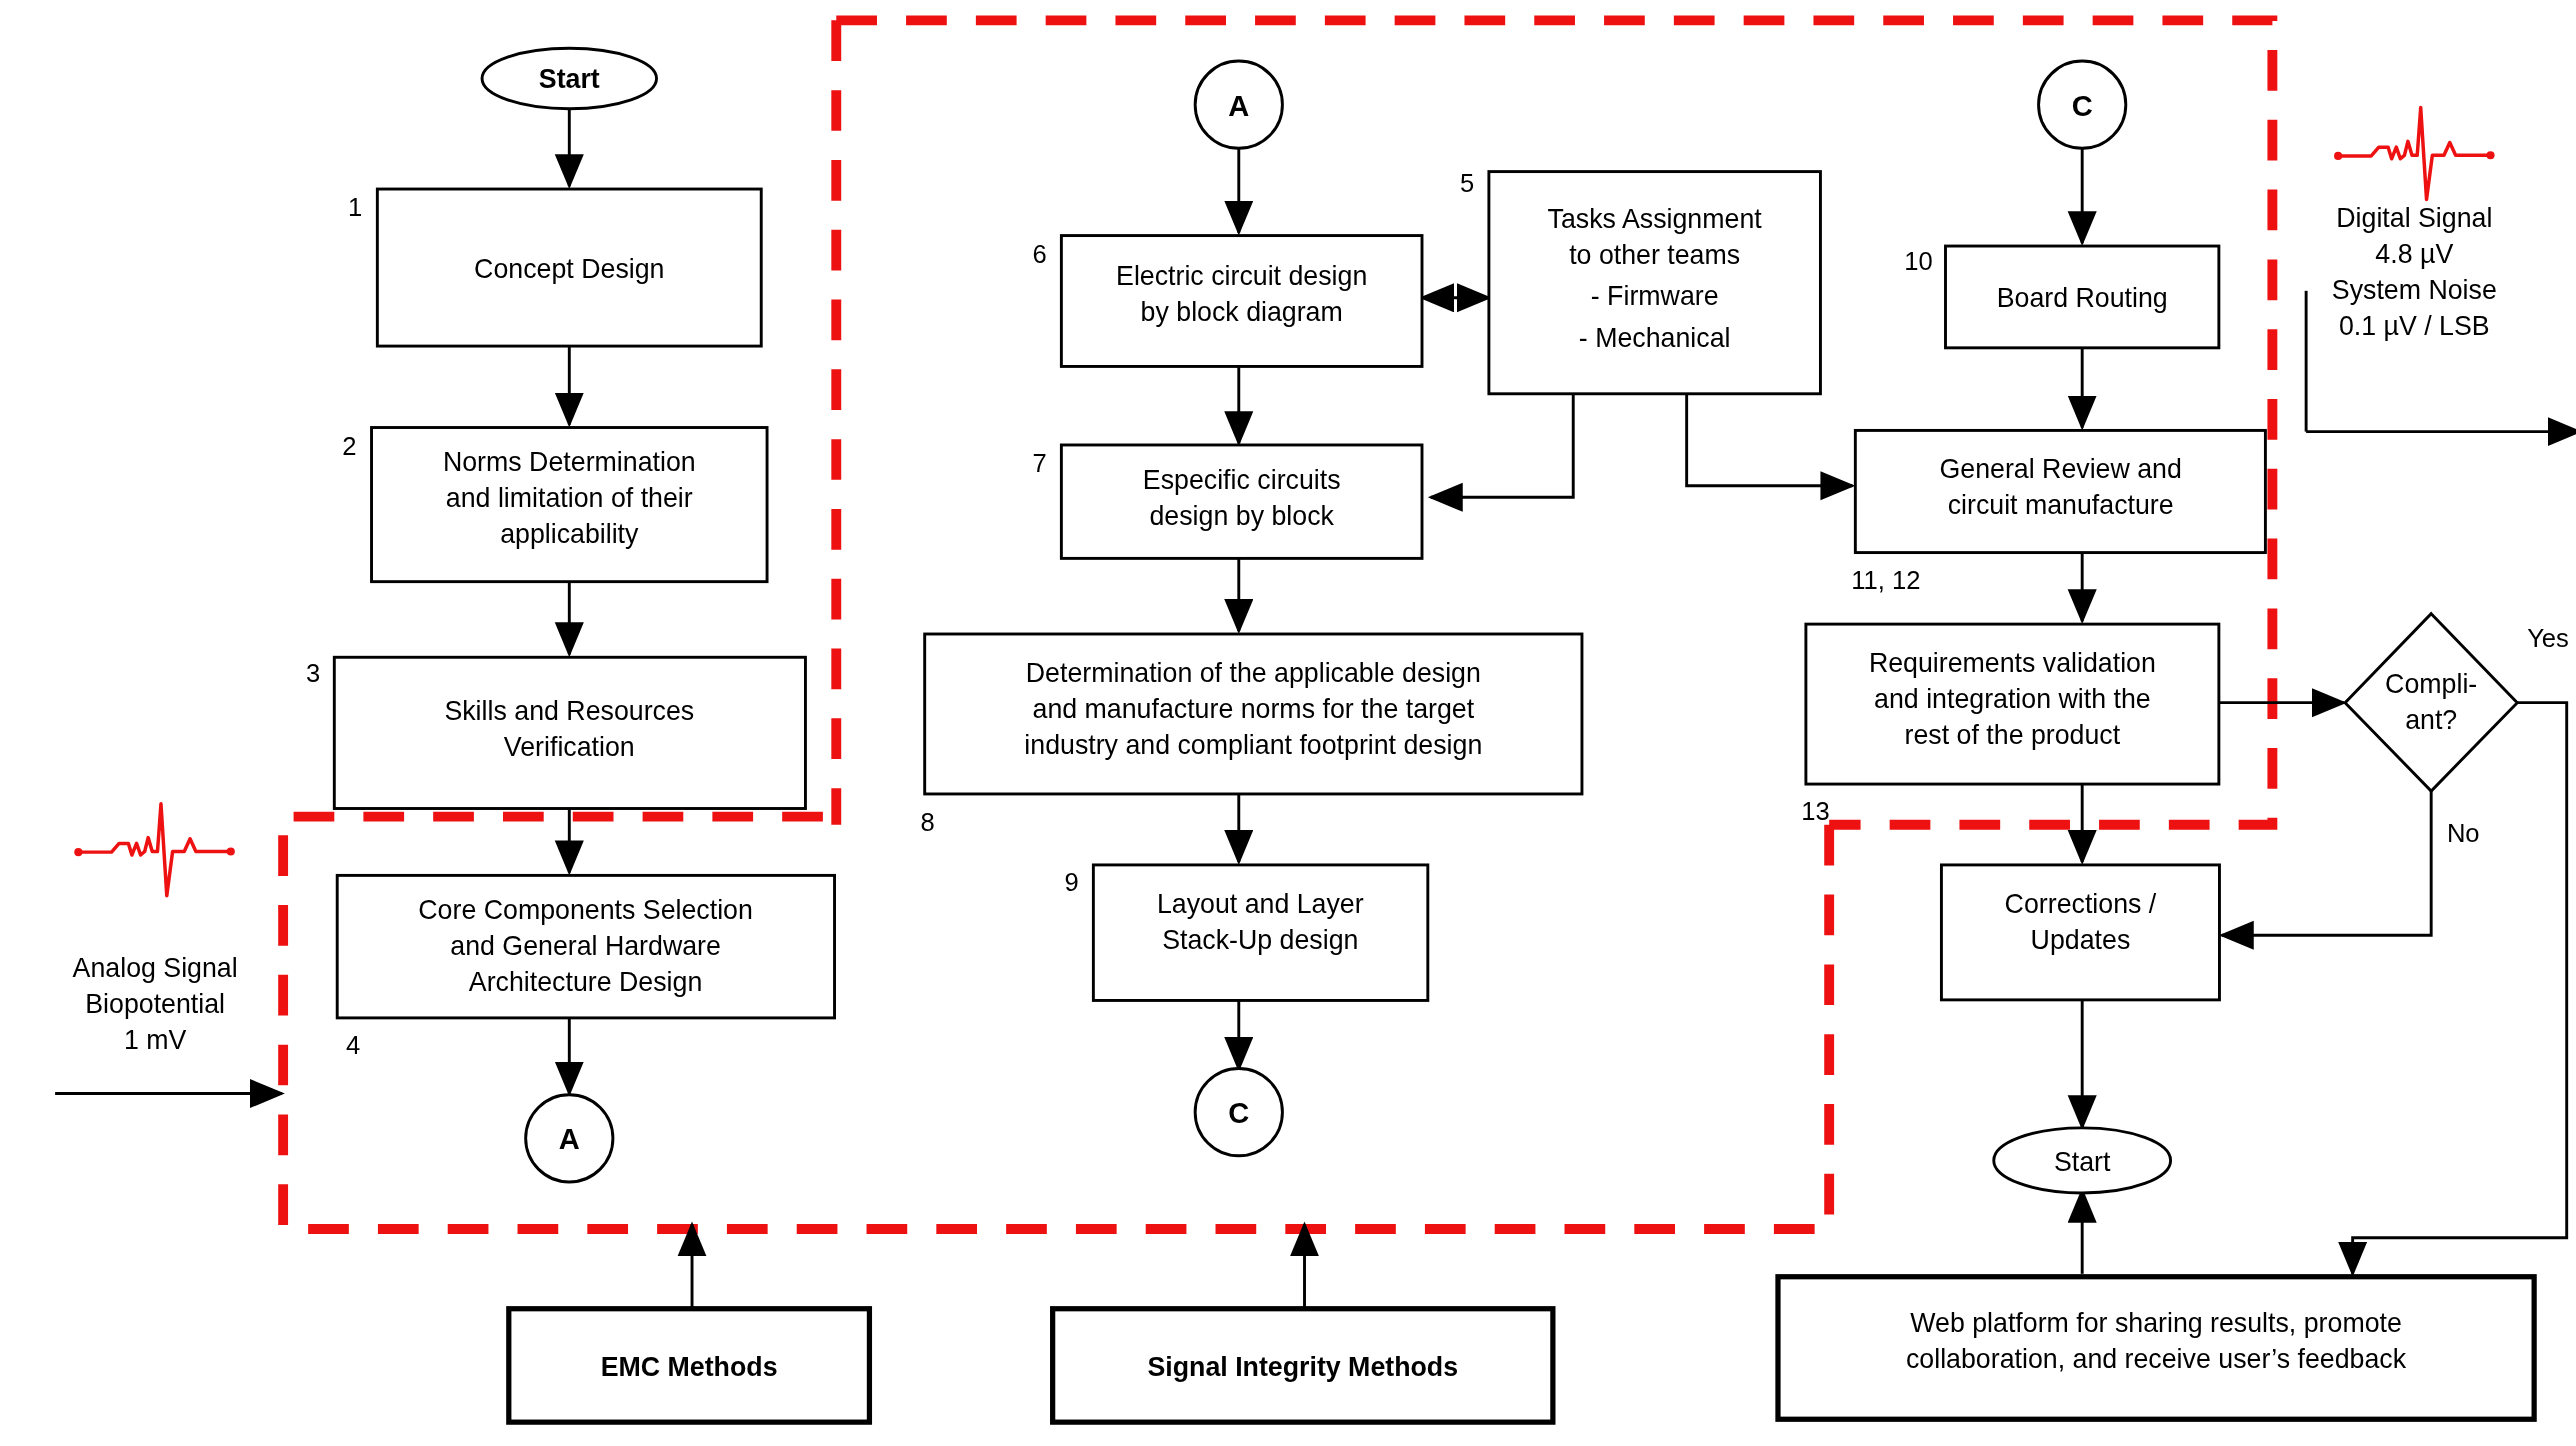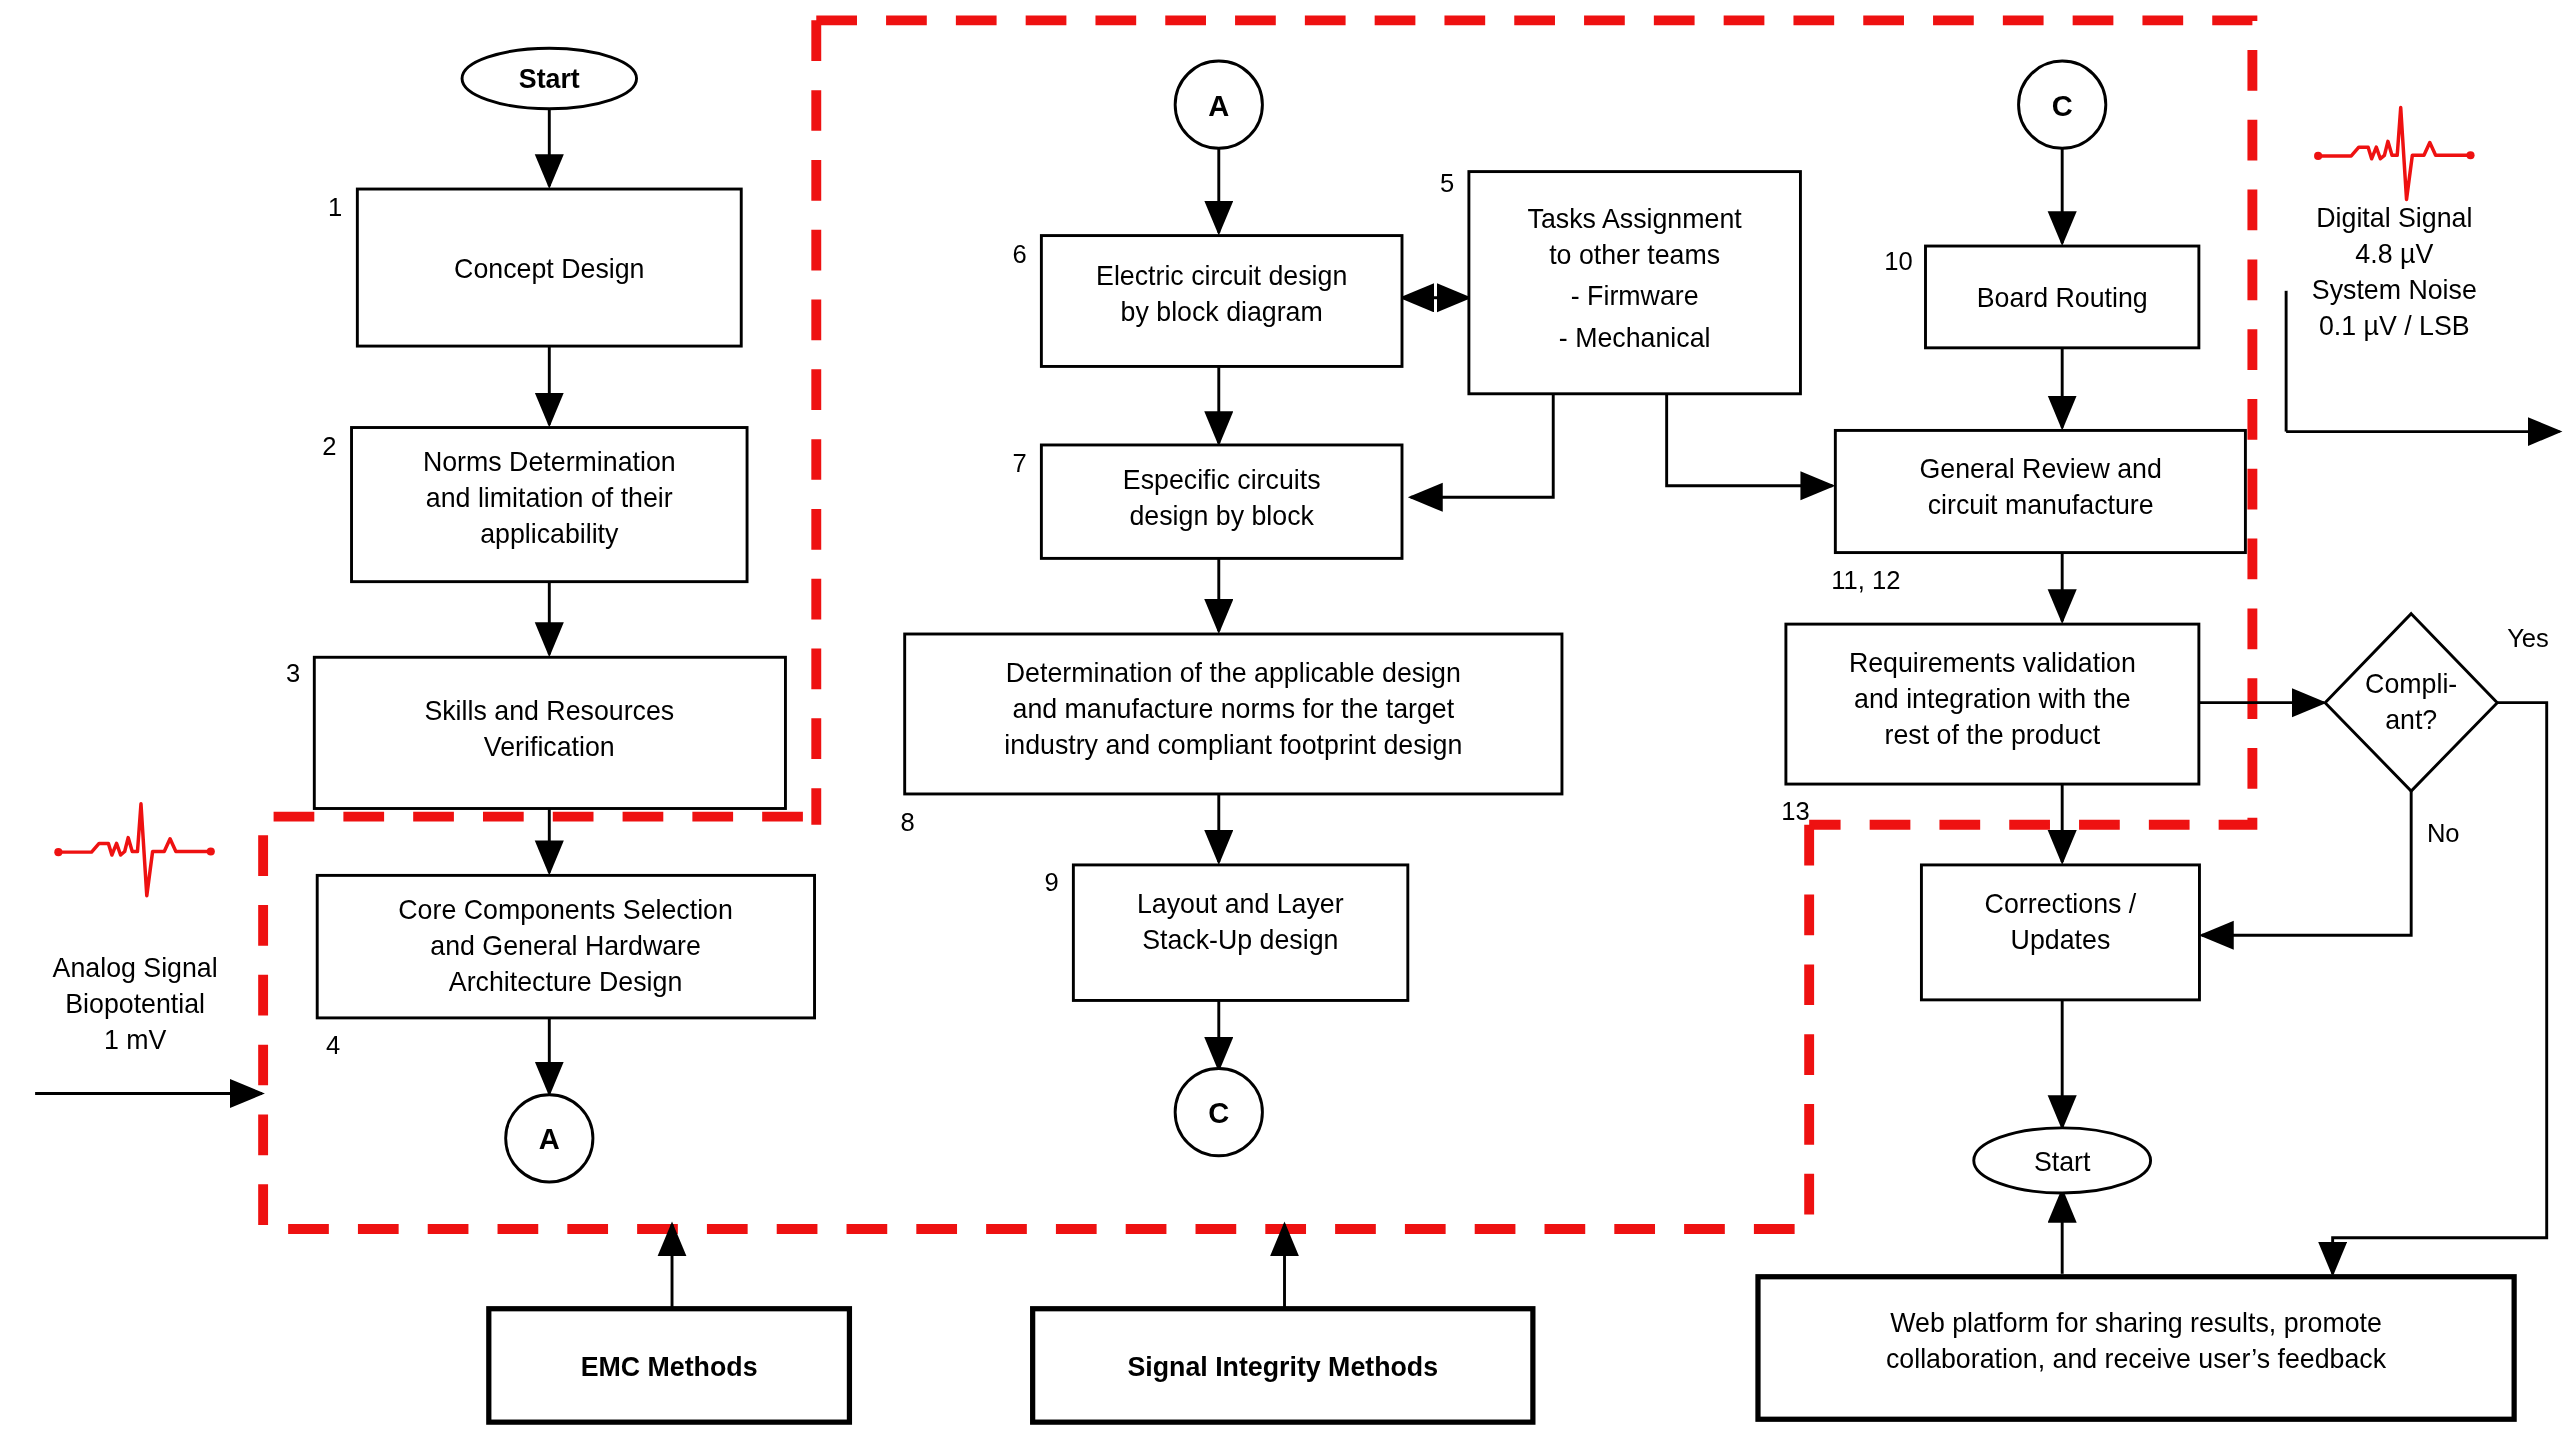--- a/index.html
+++ b/index.html
@@ -1,18 +1,18 @@
 <!DOCTYPE html>
 <html style="font-size:9.3px"><head>
 <meta charset="utf-8">
 <style>
   html,body{margin:0;padding:0;background:#ffffff;}
   body{width:2576px;height:1446px;overflow:hidden;
        font-family:"Liberation Sans", sans-serif;}
-  #stage{position:relative;width:2180px;height:1446px;background:#fff;}
+  #stage{position:relative;width:2180px;height:1446px;background:#fff;margin-left:20px;}
   svg{position:absolute;left:0;top:0;width:2576px;height:1446px;}
   text{font-family:"Liberation Sans", sans-serif;fill:#000;}
   .nodeText{font-size:46px;}
   .boldText{font-size:46px;font-weight:bold;}
   .numText{font-size:44px;}
   .labelText{font-size:44px;}
   .conn{font-size:50px;font-weight:bold;}
   .startText{font-size:46px;font-weight:bold;}
   .shape{fill:#ffffff;stroke:#000000;stroke-width:5;}
   .line{stroke:#000000;stroke-width:5;fill:none;}

